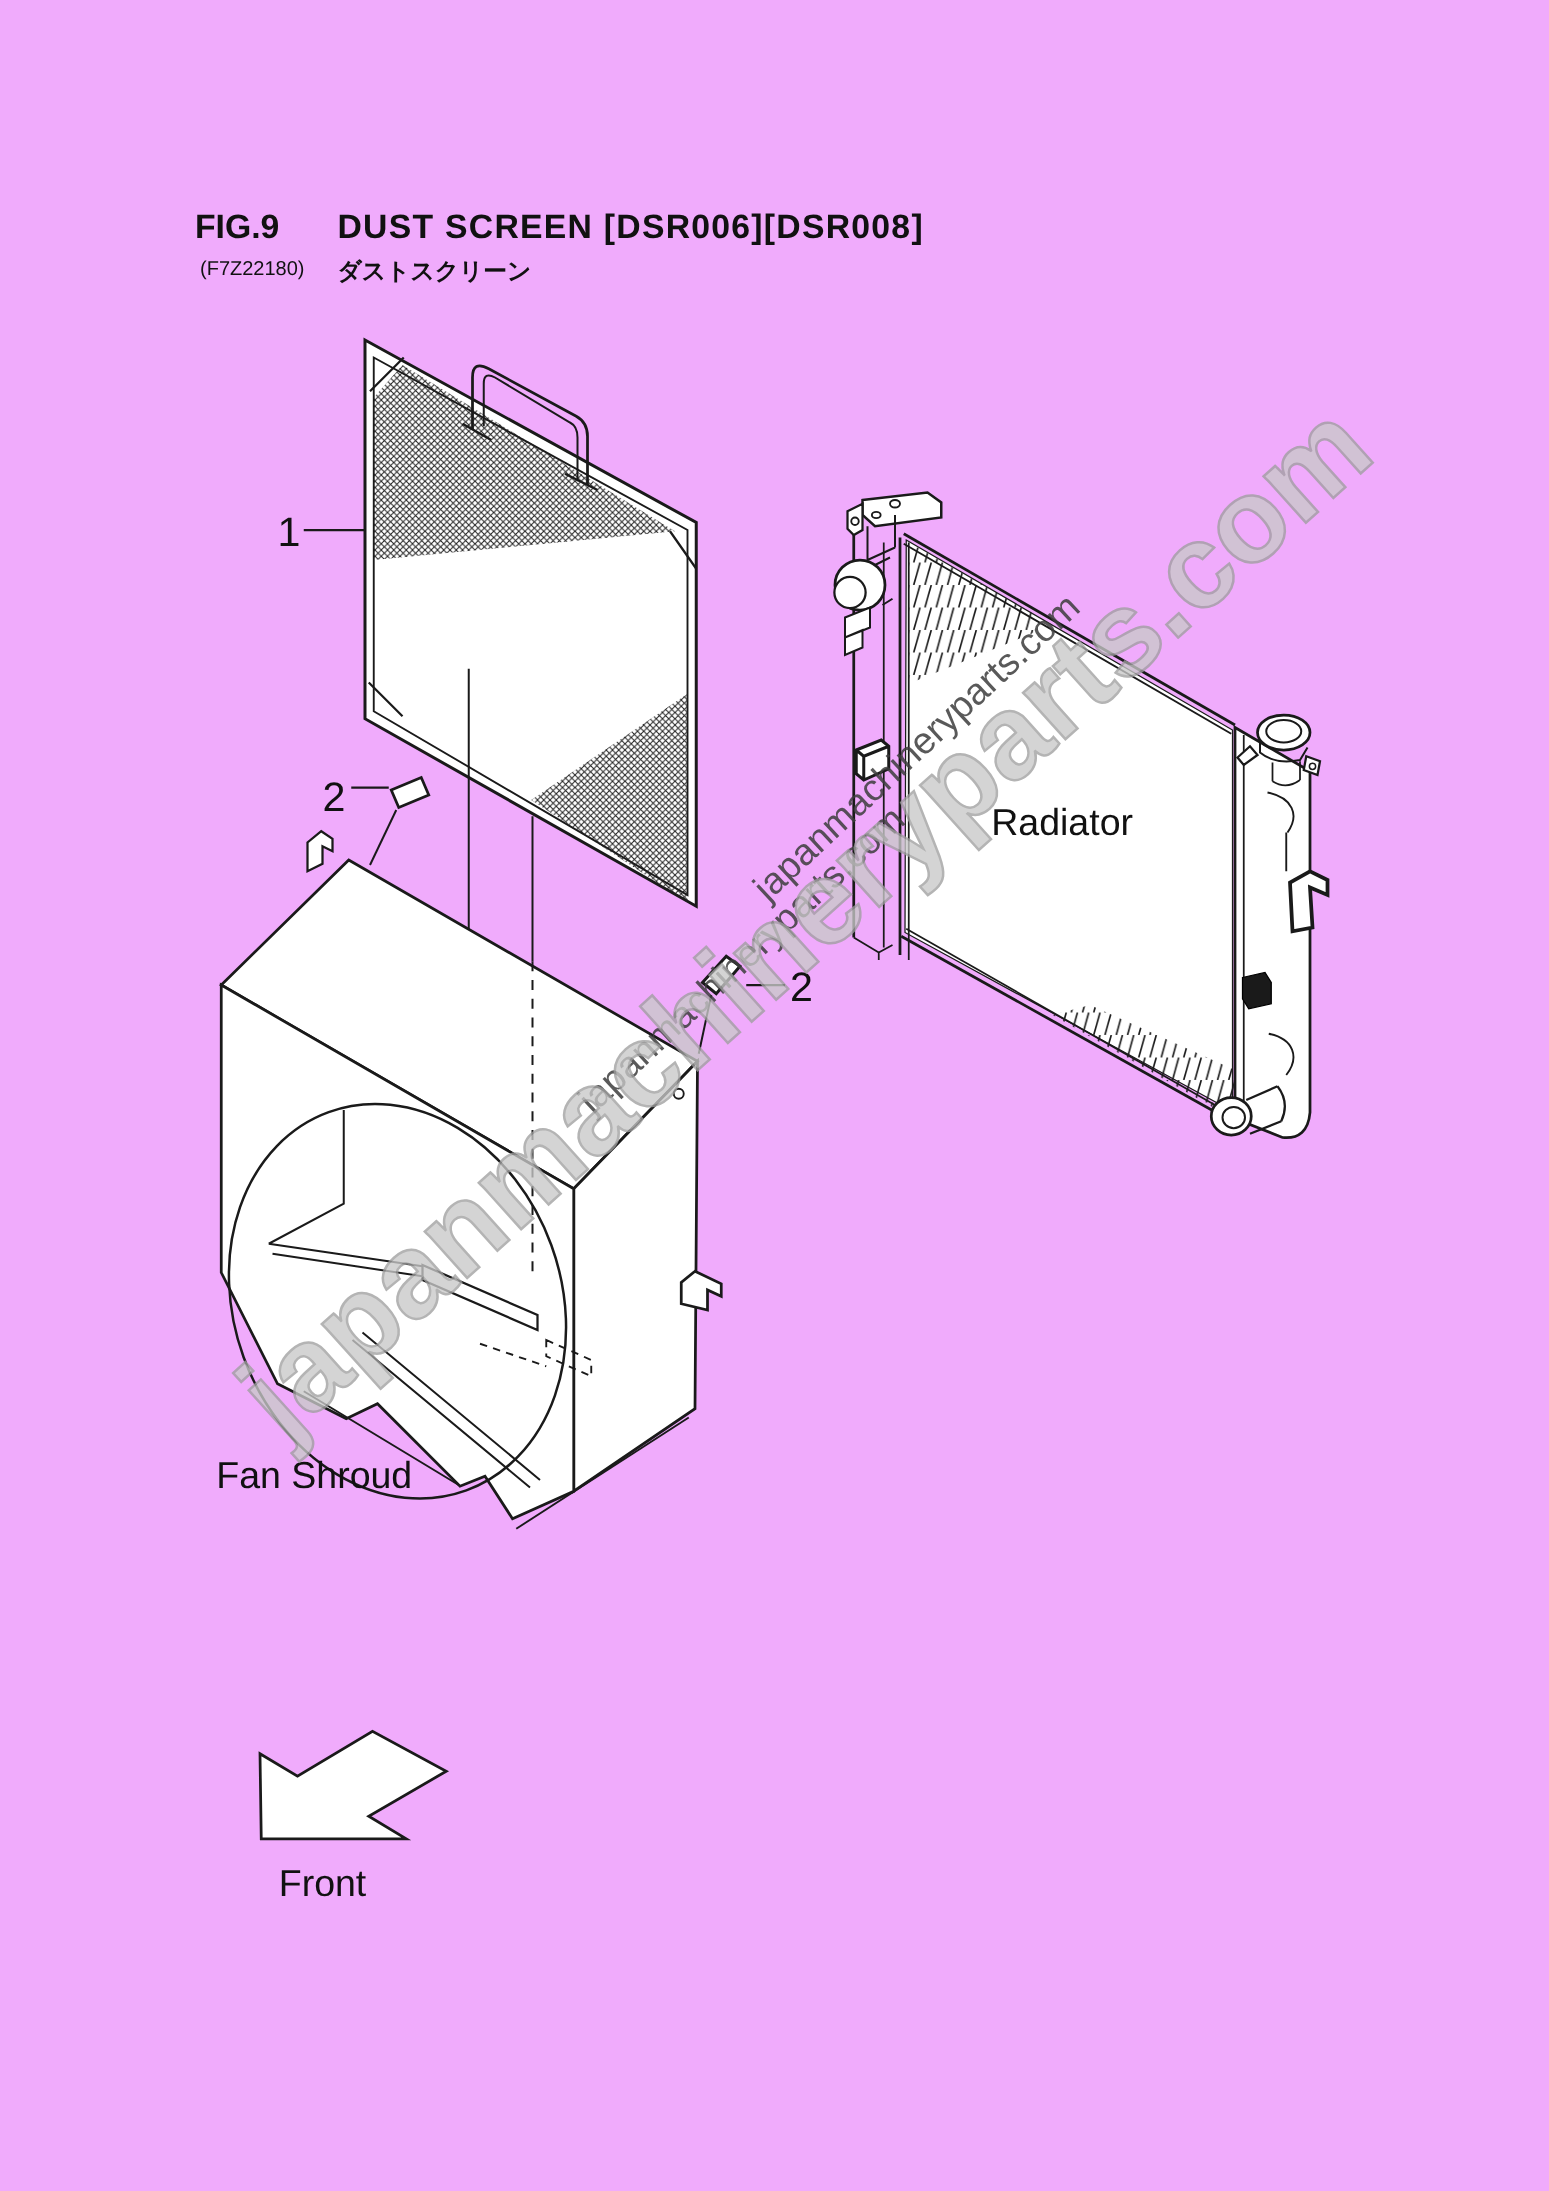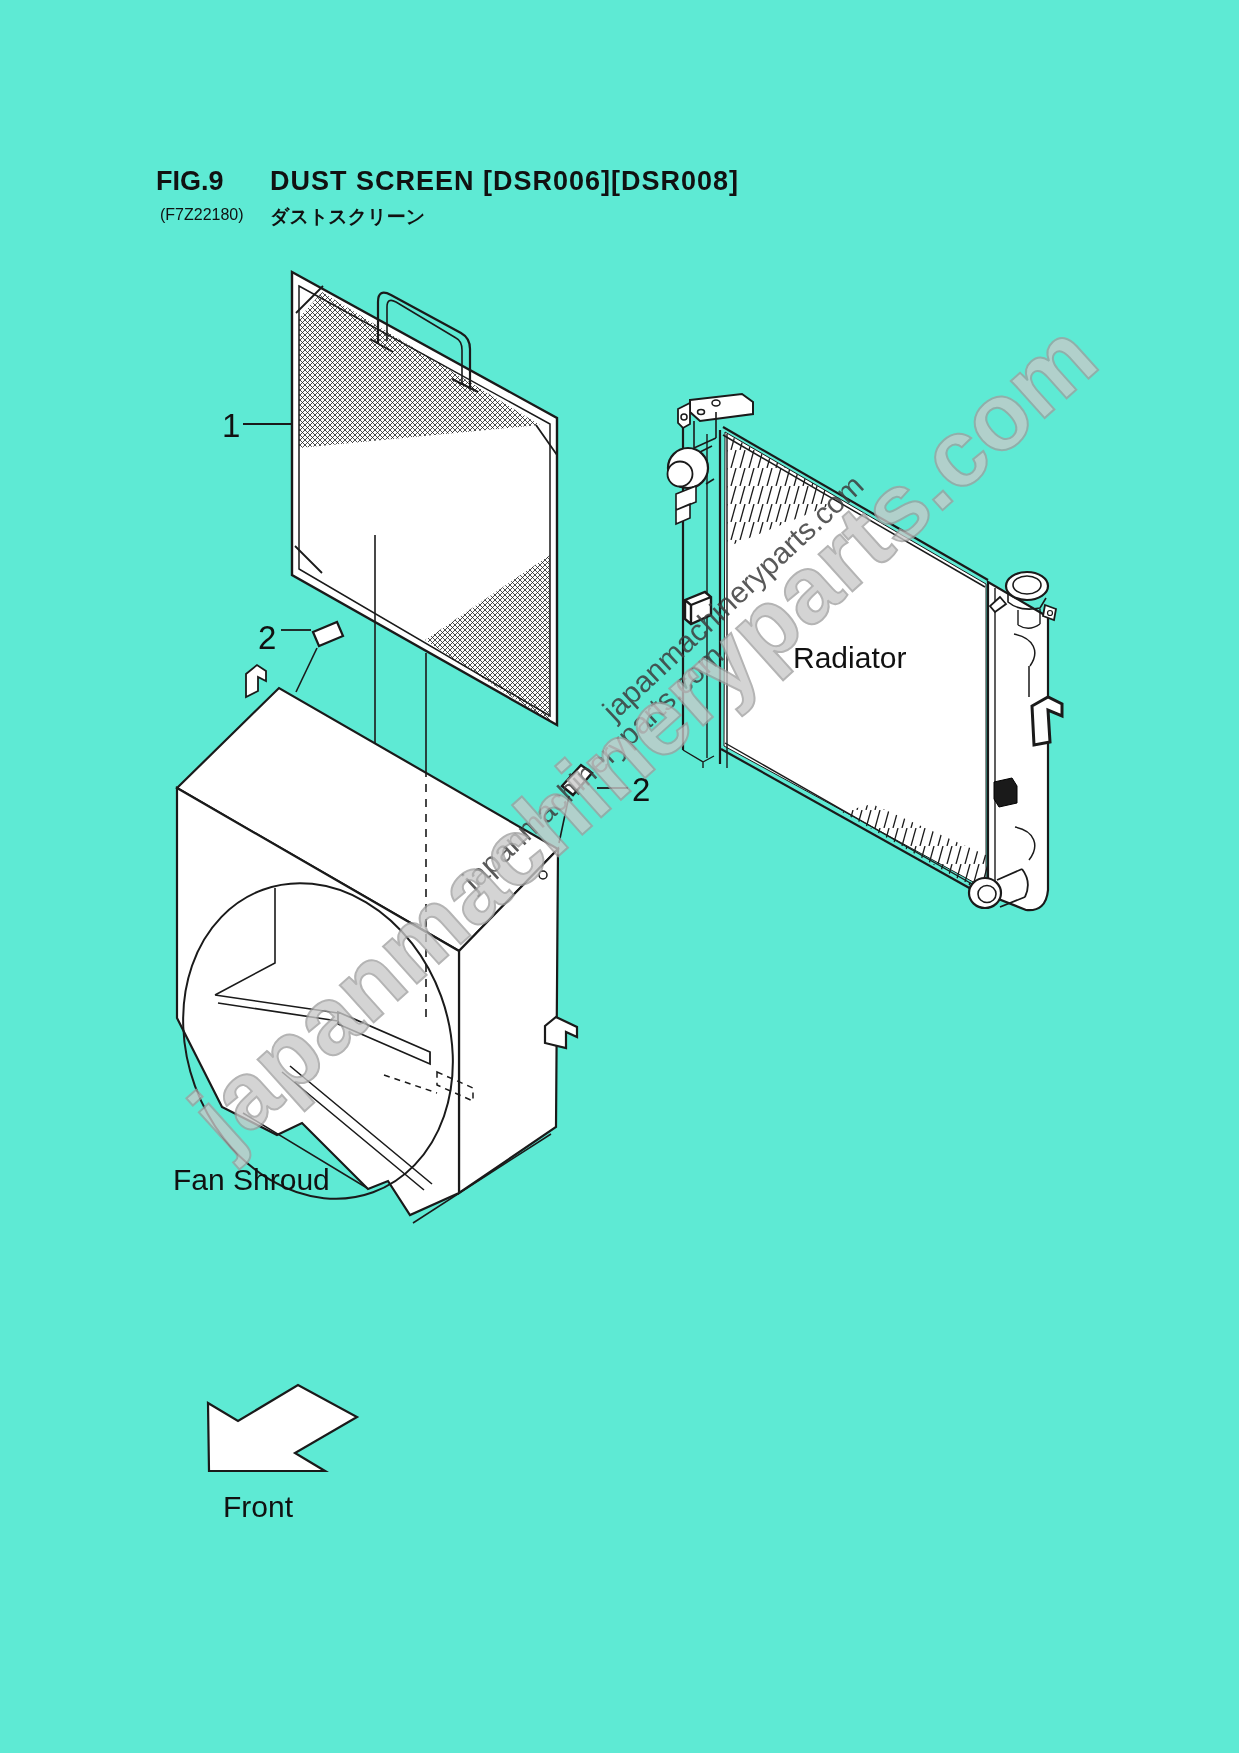--- a/index.html
+++ b/index.html
@@ -1,16 +1,16 @@
 <!DOCTYPE html>
 <html><head>
 <meta charset="utf-8">
 <style>
   html,body{margin:0;padding:0;background:#ffffff;}
-  .page{position:relative;width:1239px;height:1753px;background:#5eead4;font-family:"Liberation Sans",sans-serif;overflow:hidden;}
+  .page{position:relative;width:1239px;height:1753px;background:#f0abfc;font-family:"Liberation Sans",sans-serif;overflow:hidden;}
   svg text{user-select:none;}
   .t-fig{font:bold 27px "Liberation Sans",sans-serif;fill:#111;}
   .t-title{font:bold 27px "Liberation Sans",sans-serif;fill:#111;letter-spacing:1px;}
   .t-code{font:16px "Liberation Sans",sans-serif;fill:#111;}
   .t-jp{font:bold 19px "DejaVu Sans","Liberation Sans",sans-serif;fill:#111;}
   .t-callout{font:33px "Liberation Sans",sans-serif;fill:#111;}
   .t-part{font:30px "Liberation Sans",sans-serif;fill:#111;}
   .ln{stroke:#1a1a1a;fill:none;}
   .w{fill:#ffffff;stroke:#1a1a1a;}
   .wm-big{font:bold 95px "Liberation Sans",sans-serif;fill:#c9c9c9;stroke:#9f9f9f;stroke-width:2px;opacity:.78;}

